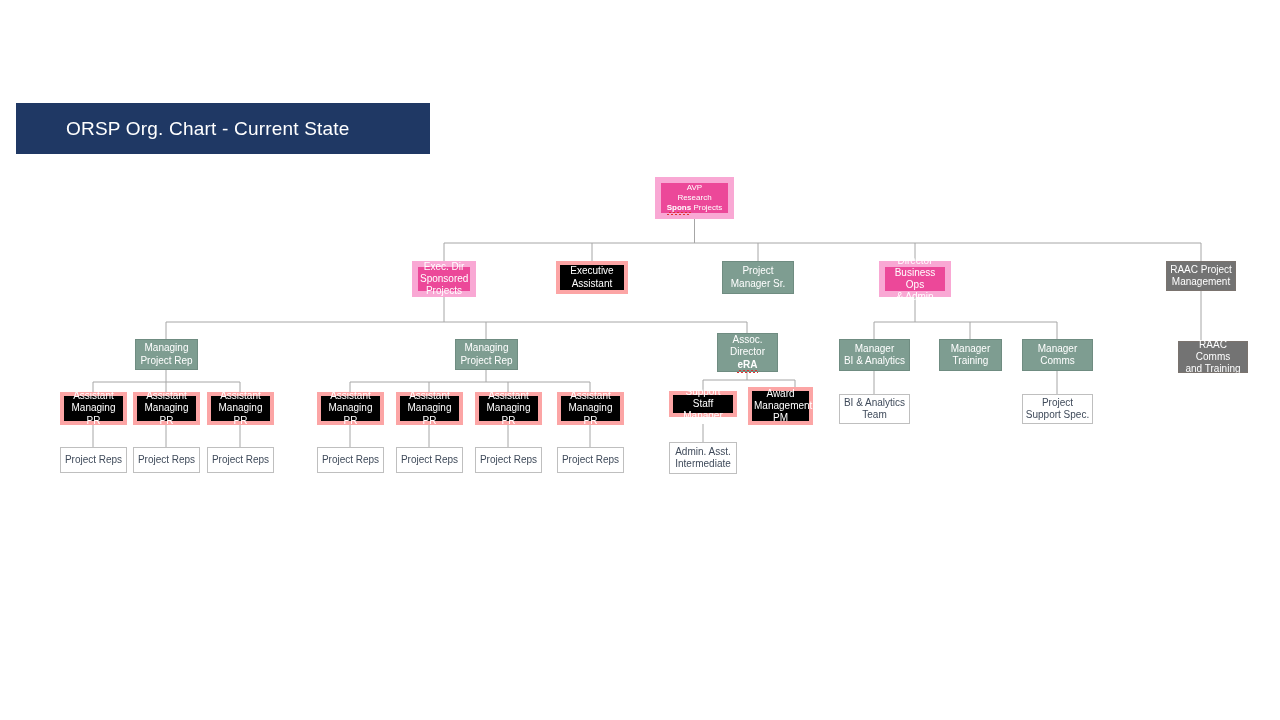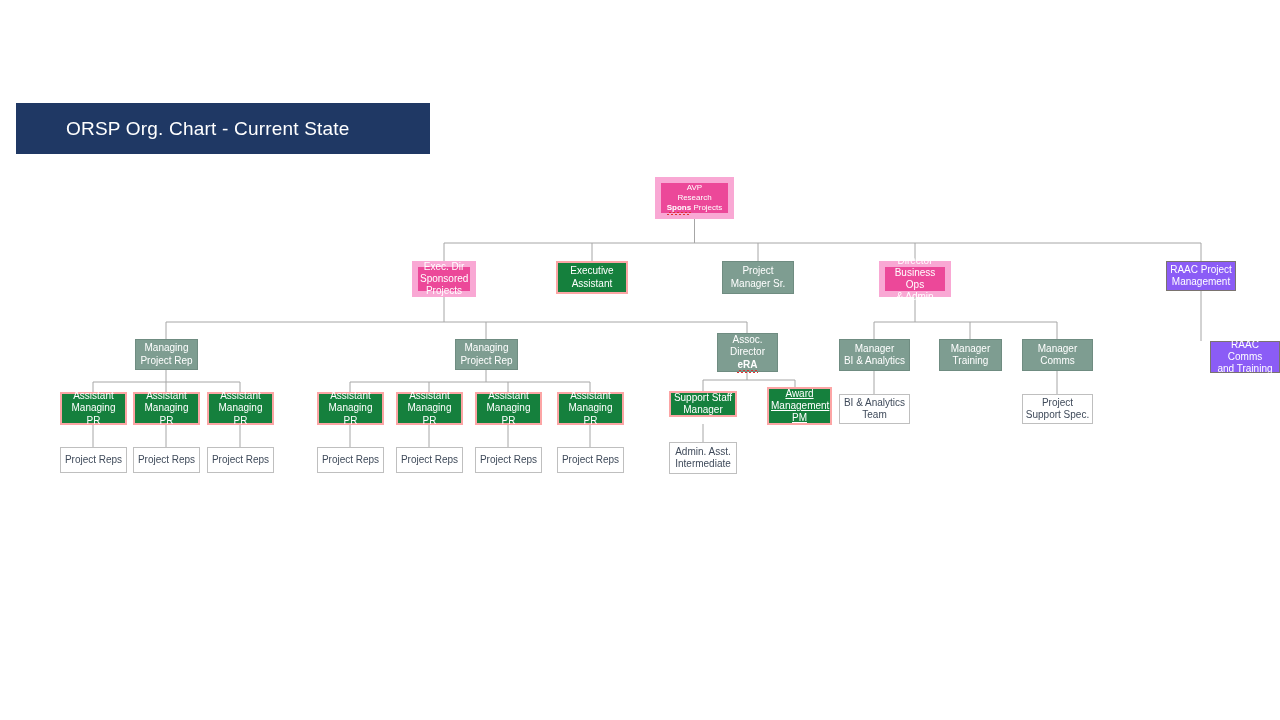--- a/index.html
+++ b/index.html
@@ -30,23 +30,23 @@
   .node{
     position:absolute;box-sizing:border-box;
     display:flex;align-items:center;justify-content:center;
     text-align:center;line-height:1.22;
     font-size:10px;color:#ffffff;
     padding:1px 2px;
   }
   .node .lbl{display:block;width:100%;white-space:pre-line;}
 
   .n-purple{background:#ec4899;border:6px solid #f9a8d4;}
-  .n-blue  {background:#15803d;border:2px solid #fca5a5;}
+  .n-blue  {background:#000000;border:4px solid #fca5a5;}
   .n-green {background:#7E9D91;border:1px solid #6F8C81;}
-  .n-taupe {background:#8b5cf6;border:1px solid #7A736E;}
+  .n-taupe {background:#737373;border:1px solid #7A736E;}
   .n-white {background:#ffffff;border:1px solid #BFBFBF;color:#3F4A5A;}
 
   .n-root{font-size:8px;}
 
   
   .sq{position:relative;display:inline-block;font-weight:bold;}
   .sq::after{
     content:"";position:absolute;left:0;right:0;bottom:-2px;height:3px;
     background-image:
       radial-gradient(circle at 1px 2.6px, #E03030 1.1px, transparent 1.2px),
@@ -151,21 +151,21 @@
   </div>
   <div class="node n-green" style="left:839px;top:339px;width:71px;height:32px;">
     <span class="lbl">Manager<br>BI &amp; Analytics</span>
   </div>
   <div class="node n-green" style="left:939px;top:339px;width:63px;height:32px;">
     <span class="lbl">Manager<br>Training</span>
   </div>
   <div class="node n-green" style="left:1022px;top:339px;width:71px;height:32px;">
     <span class="lbl">Manager<br>Comms</span>
   </div>
-  <div class="node n-taupe" style="left:1210px;top:341px;width:70px;height:32px;">
+  <div class="node n-taupe" style="left:1178px;top:341px;width:70px;height:32px;">
     <span class="lbl">RAAC Comms<br>and Training</span>
   </div>
 
   <div class="node n-blue" style="left:60px;top:392px;width:67px;height:33px;">
     <span class="lbl">Assistant<br>Managing PR</span>
   </div>
   <div class="node n-blue" style="left:133px;top:392px;width:67px;height:33px;">
     <span class="lbl">Assistant<br>Managing PR</span>
   </div>
   <div class="node n-blue" style="left:207px;top:392px;width:67px;height:33px;">
@@ -180,21 +180,21 @@
   <div class="node n-blue" style="left:475px;top:392px;width:67px;height:33px;">
     <span class="lbl">Assistant<br>Managing PR</span>
   </div>
   <div class="node n-blue" style="left:557px;top:392px;width:67px;height:33px;">
     <span class="lbl">Assistant<br>Managing PR</span>
   </div>
 
   <div class="node n-blue" style="left:669px;top:391px;width:68px;height:26px;">
     <span class="lbl">Support Staff<br>Manager</span>
   </div>
-  <div class="node n-blue" style="left:767px;top:387px;width:65px;height:38px;text-decoration:underline;">
+  <div class="node n-blue" style="left:748px;top:387px;width:65px;height:38px;">
     <span class="lbl">Award<br>Management<br>PM</span>
   </div>
 
   <div class="node n-white" style="left:839px;top:394px;width:71px;height:30px;">
     <span class="lbl">BI &amp; Analytics<br>Team</span>
   </div>
   <div class="node n-white" style="left:1022px;top:394px;width:71px;height:30px;">
     <span class="lbl">Project<br>Support Spec.</span>
   </div>
 

